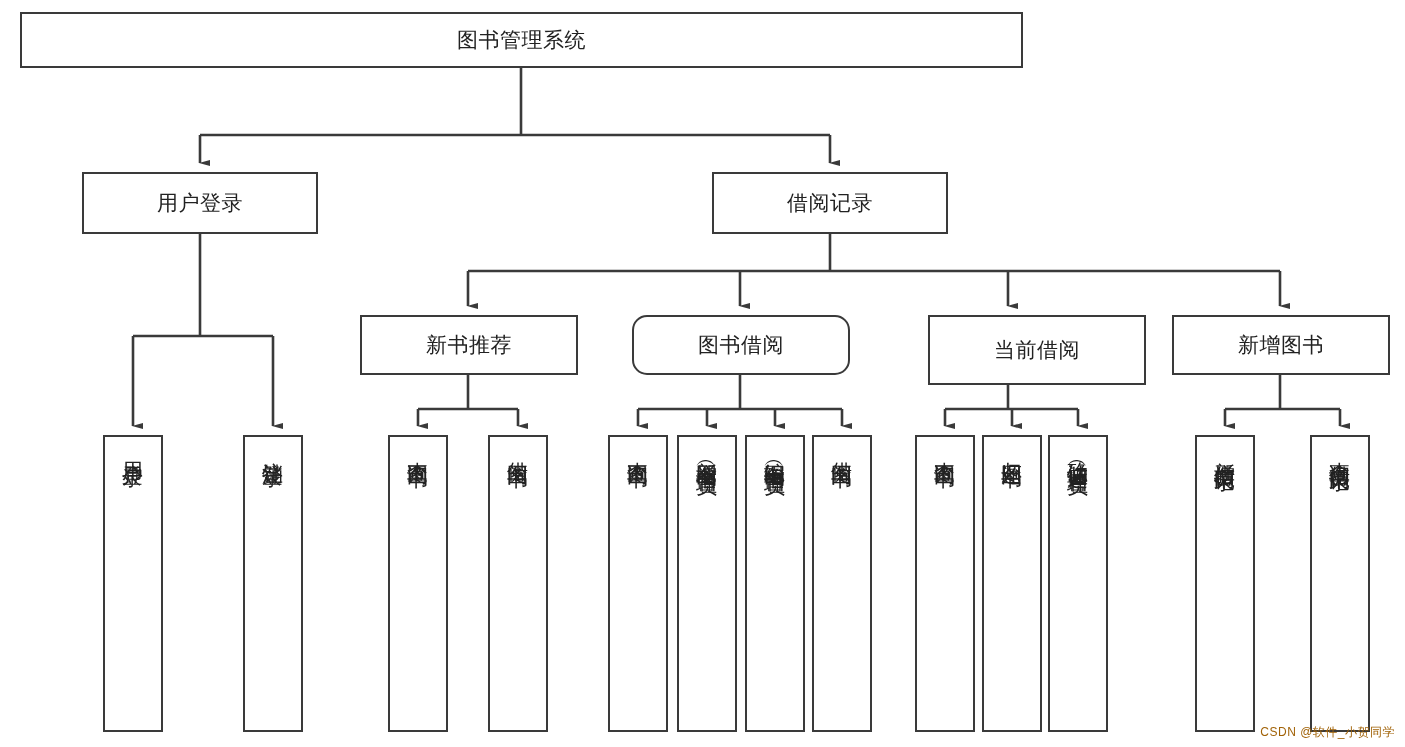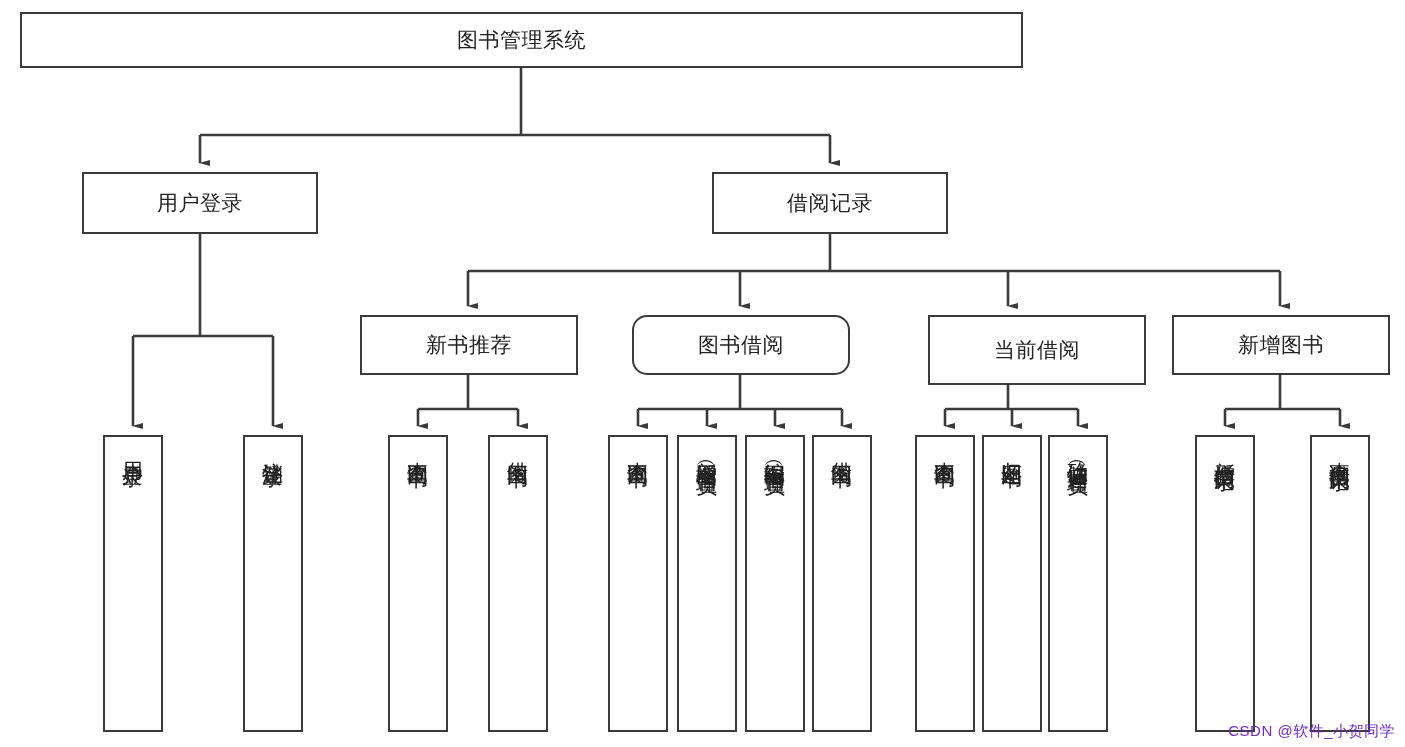--- a/index.html
+++ b/index.html
@@ -57,22 +57,22 @@
     text-orientation: upright;
     font-size: 21px;
     line-height: 1.0;
     letter-spacing: 2px;
     white-space: nowrap;
   }
   .watermark {
     position: absolute;
     right: 10px;
     bottom: 6px;
-    font-size: 15px;
-    color: #6d28d9;
+    font-size: 12px;
+    color: #a16207;
     letter-spacing: 0.5px;
     z-index: 5;
     white-space: nowrap;
     text-align: right;
   }
 </style>
 </head>
 <body>
 
 <div id="canvas">

